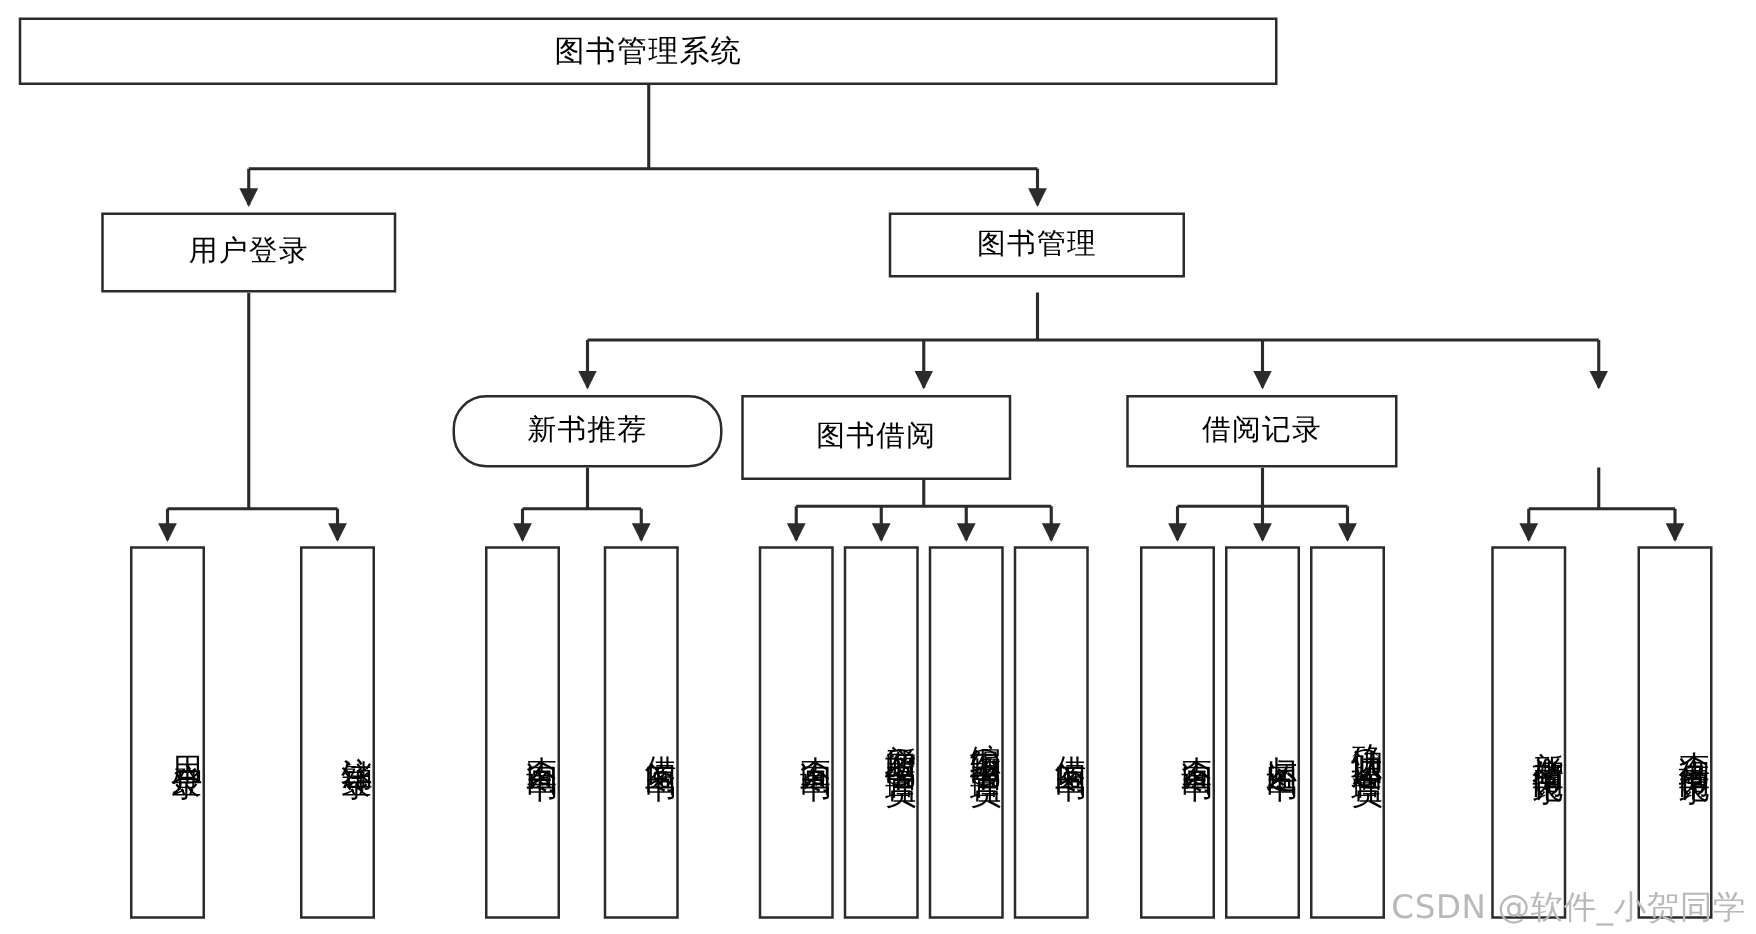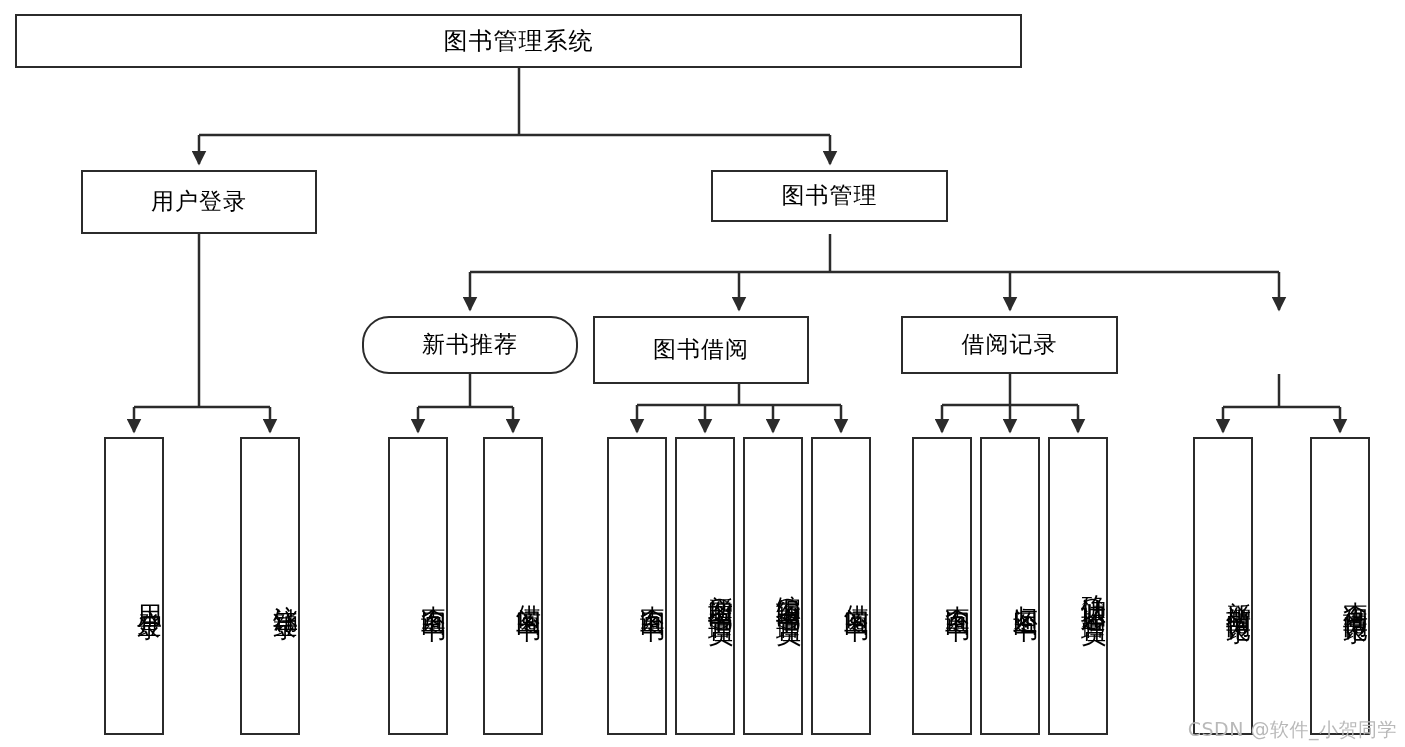--- a/index.html
+++ b/index.html
@@ -51,21 +51,21 @@
   .node.v .vtext{
     writing-mode:vertical-rl;
     text-orientation:upright;
     white-space:normal;
     display:block;
   }
   .wm{
     position:absolute;
     right:8px;
     bottom:4px;
-    font-size:19px;
+    font-size:26px;
     color:#b9b9b9;
     letter-spacing:0.5px;
     z-index:5;
     white-space:nowrap;
   }
 </style>
 </head>
 <body>
 
 <div id="canvas">

